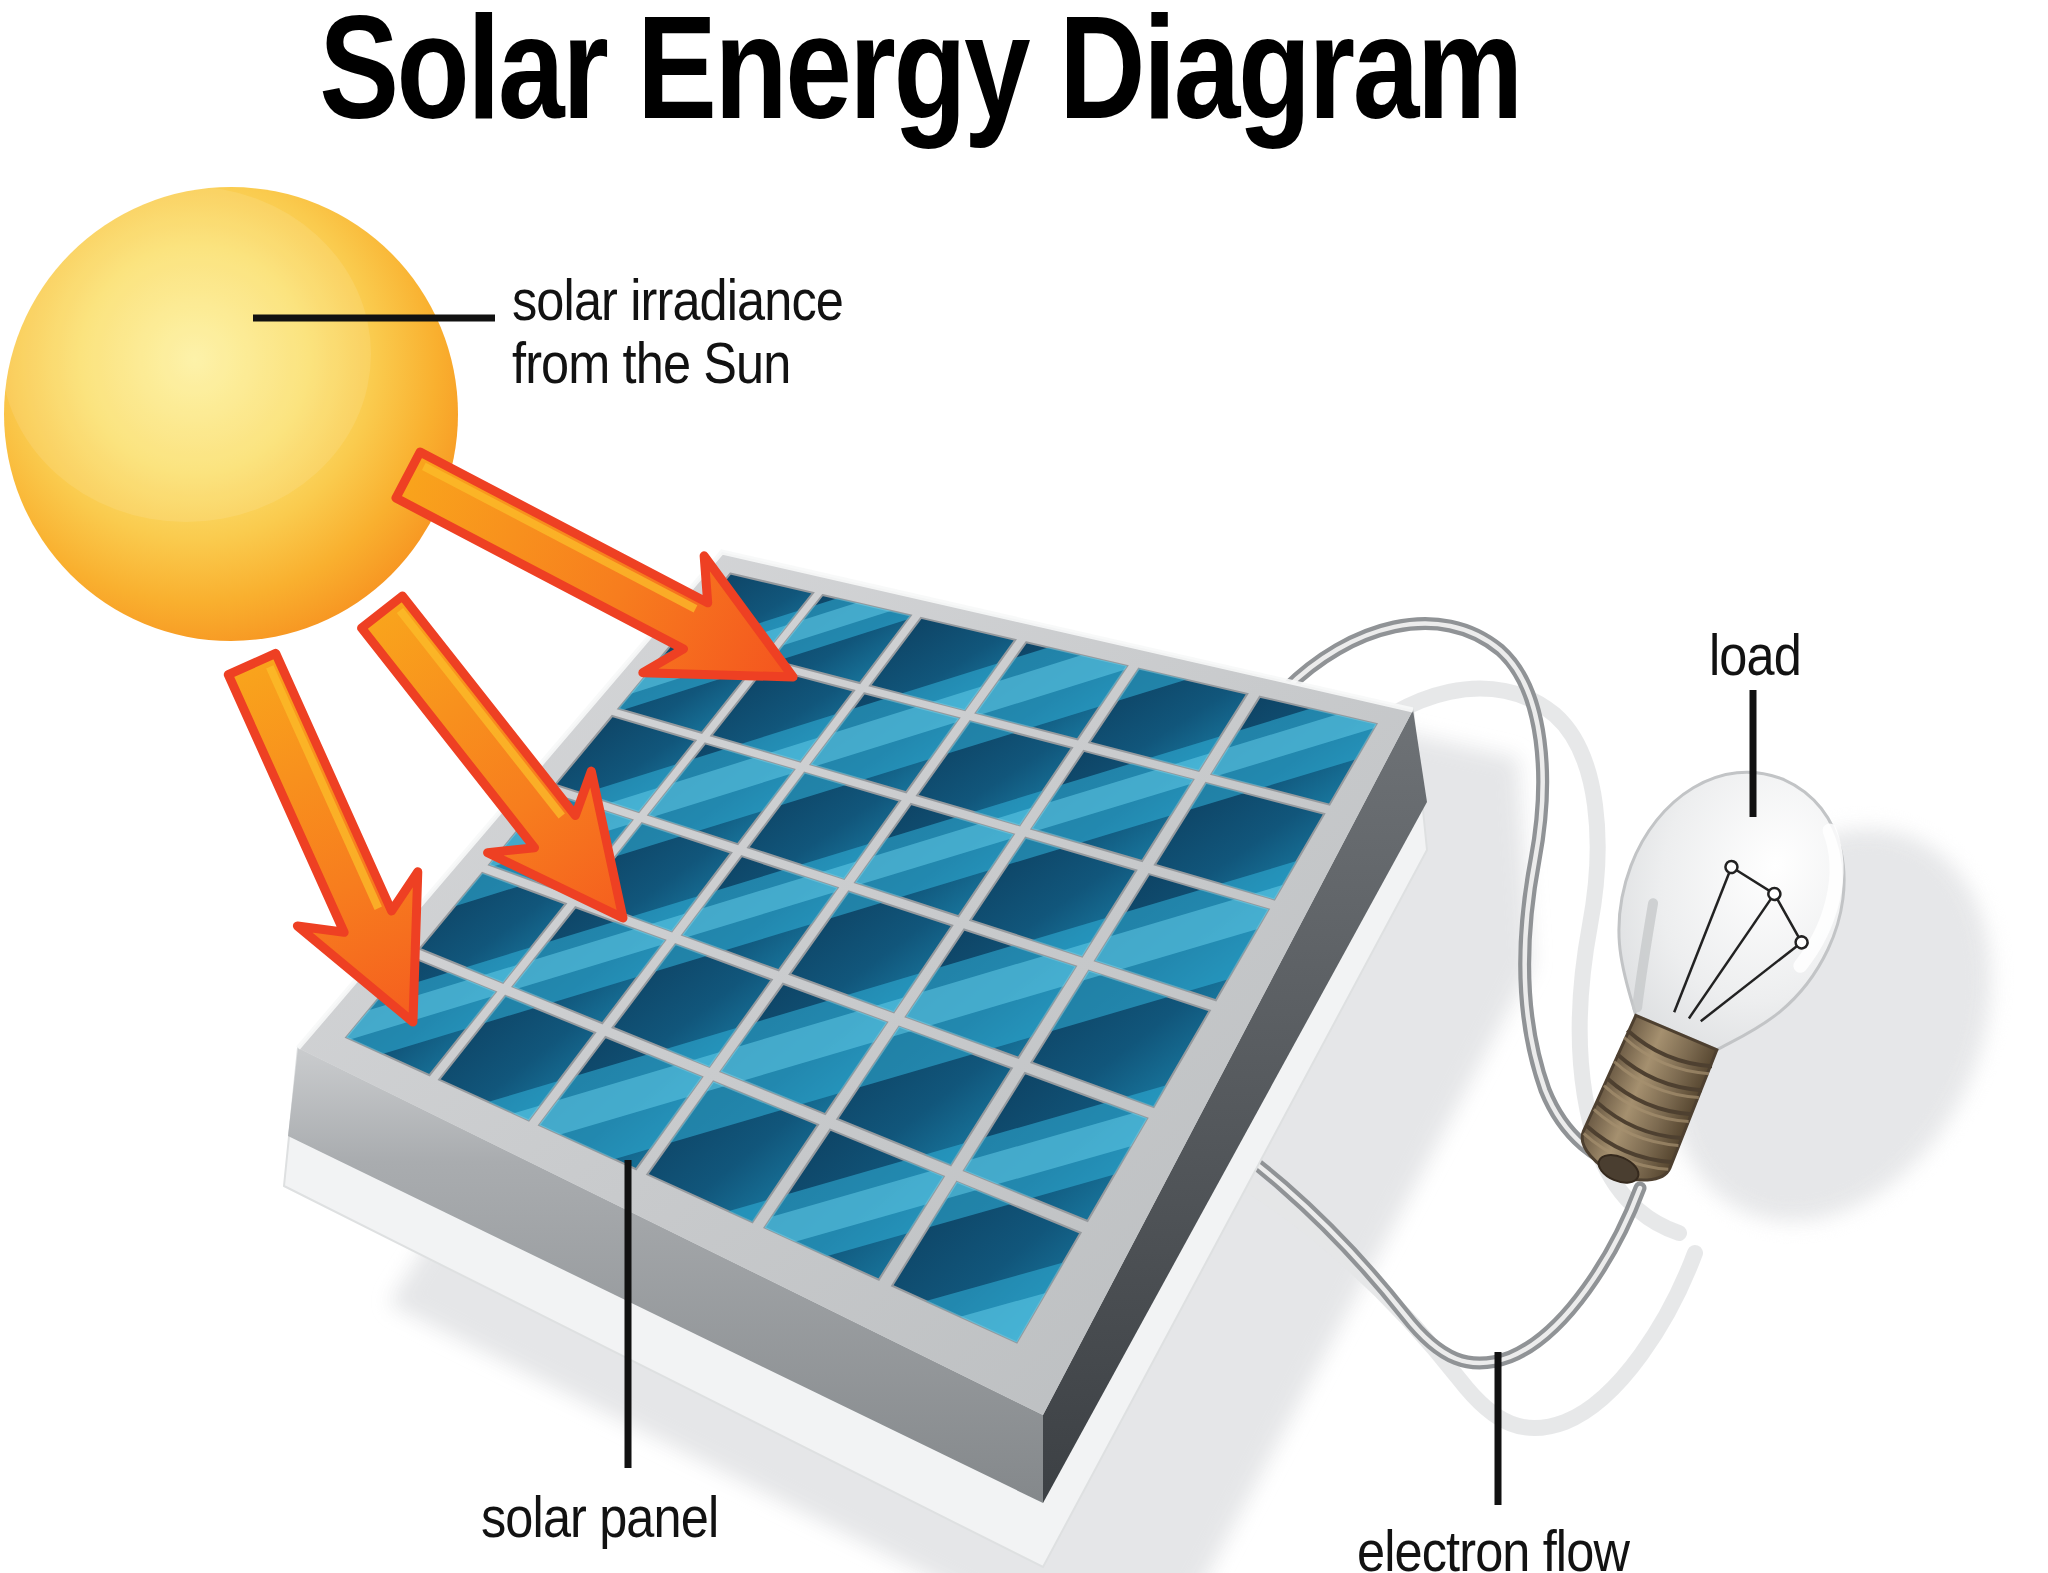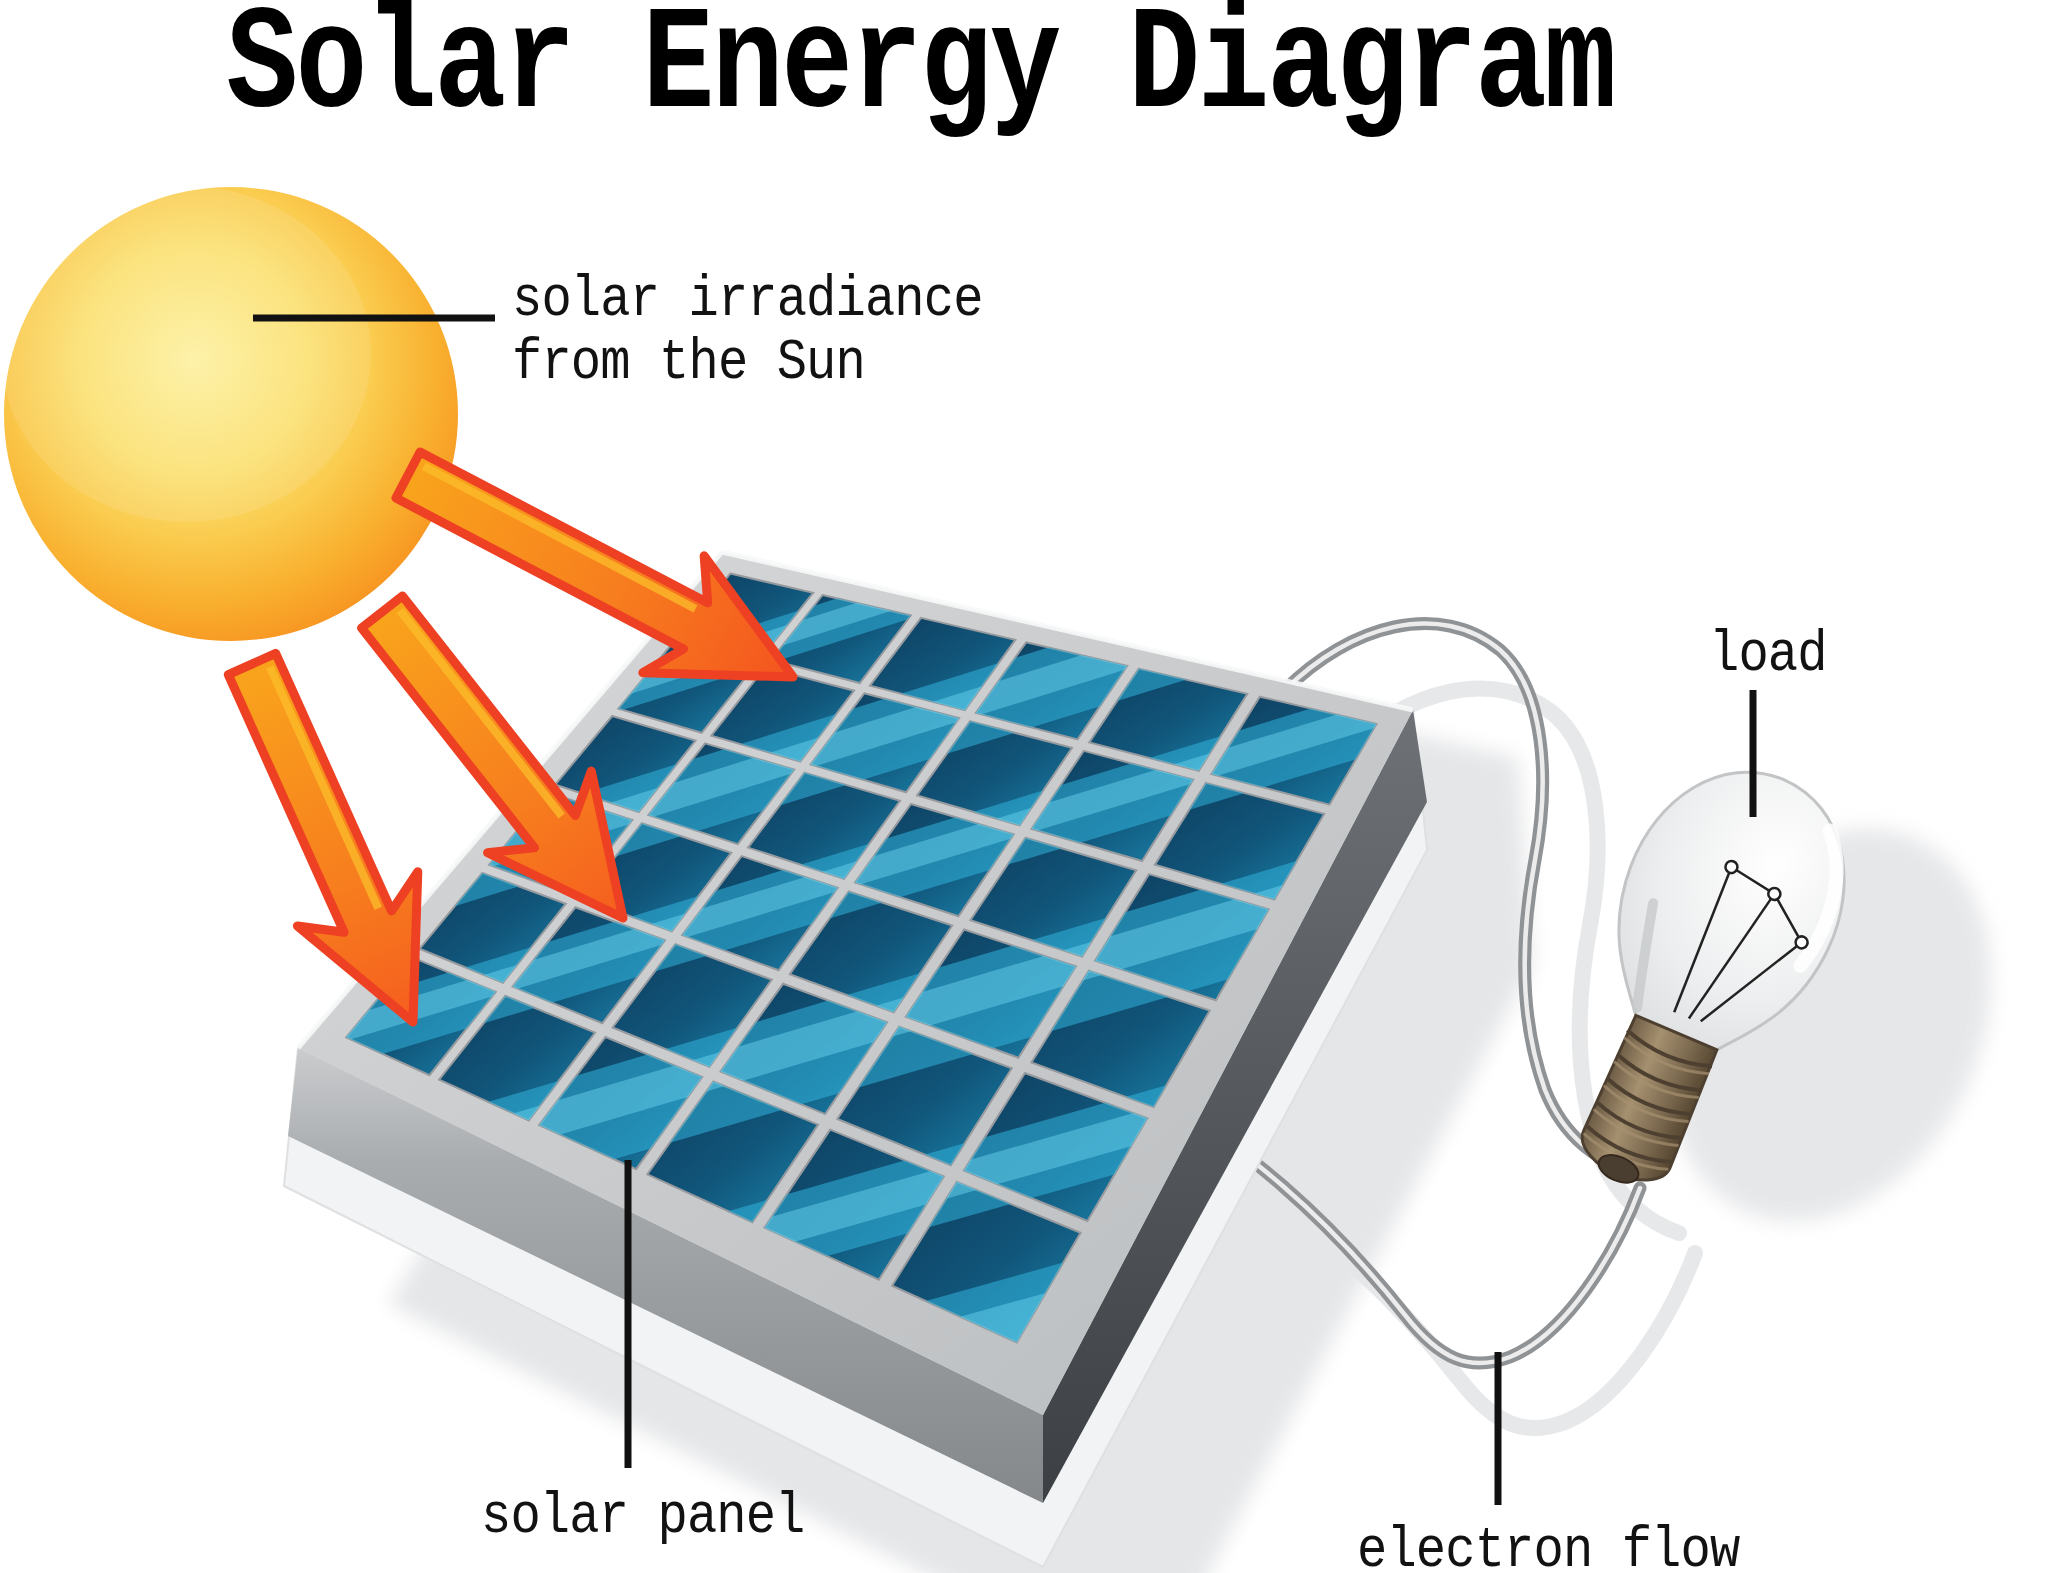--- a/index.html
+++ b/index.html
@@ -1,18 +1,18 @@
 <!DOCTYPE html>
 <html><head>
 <meta charset="utf-8">
 <style>
   html,body{margin:0;padding:0;}
   body{width:2048px;height:1573px;position:relative;overflow:hidden;background:#ffffff;
        font-family:"Liberation Sans", sans-serif;}
-  #stage{position:absolute;left:0;top:0;width:2048px;height:1159px;font-family:Liberation Mono, monospace;}
+  #stage{position:absolute;left:0;top:0;width:2048px;height:1159px;}
   svg.canvas{position:absolute;left:0;top:0;}
   .lbl{position:absolute;color:#121212;font-size:58px;line-height:63px;letter-spacing:-1px;
        white-space:nowrap;transform:scaleX(.87);transform-origin:left top;}
   .title{position:absolute;top:-16px;left:920px;color:#000;font-weight:bold;font-size:146px;
        letter-spacing:-3px;white-space:nowrap;transform:translateX(-50%) scaleX(.82);}
 </style>
 </head>
 <body>
 
 <div id="stage">

